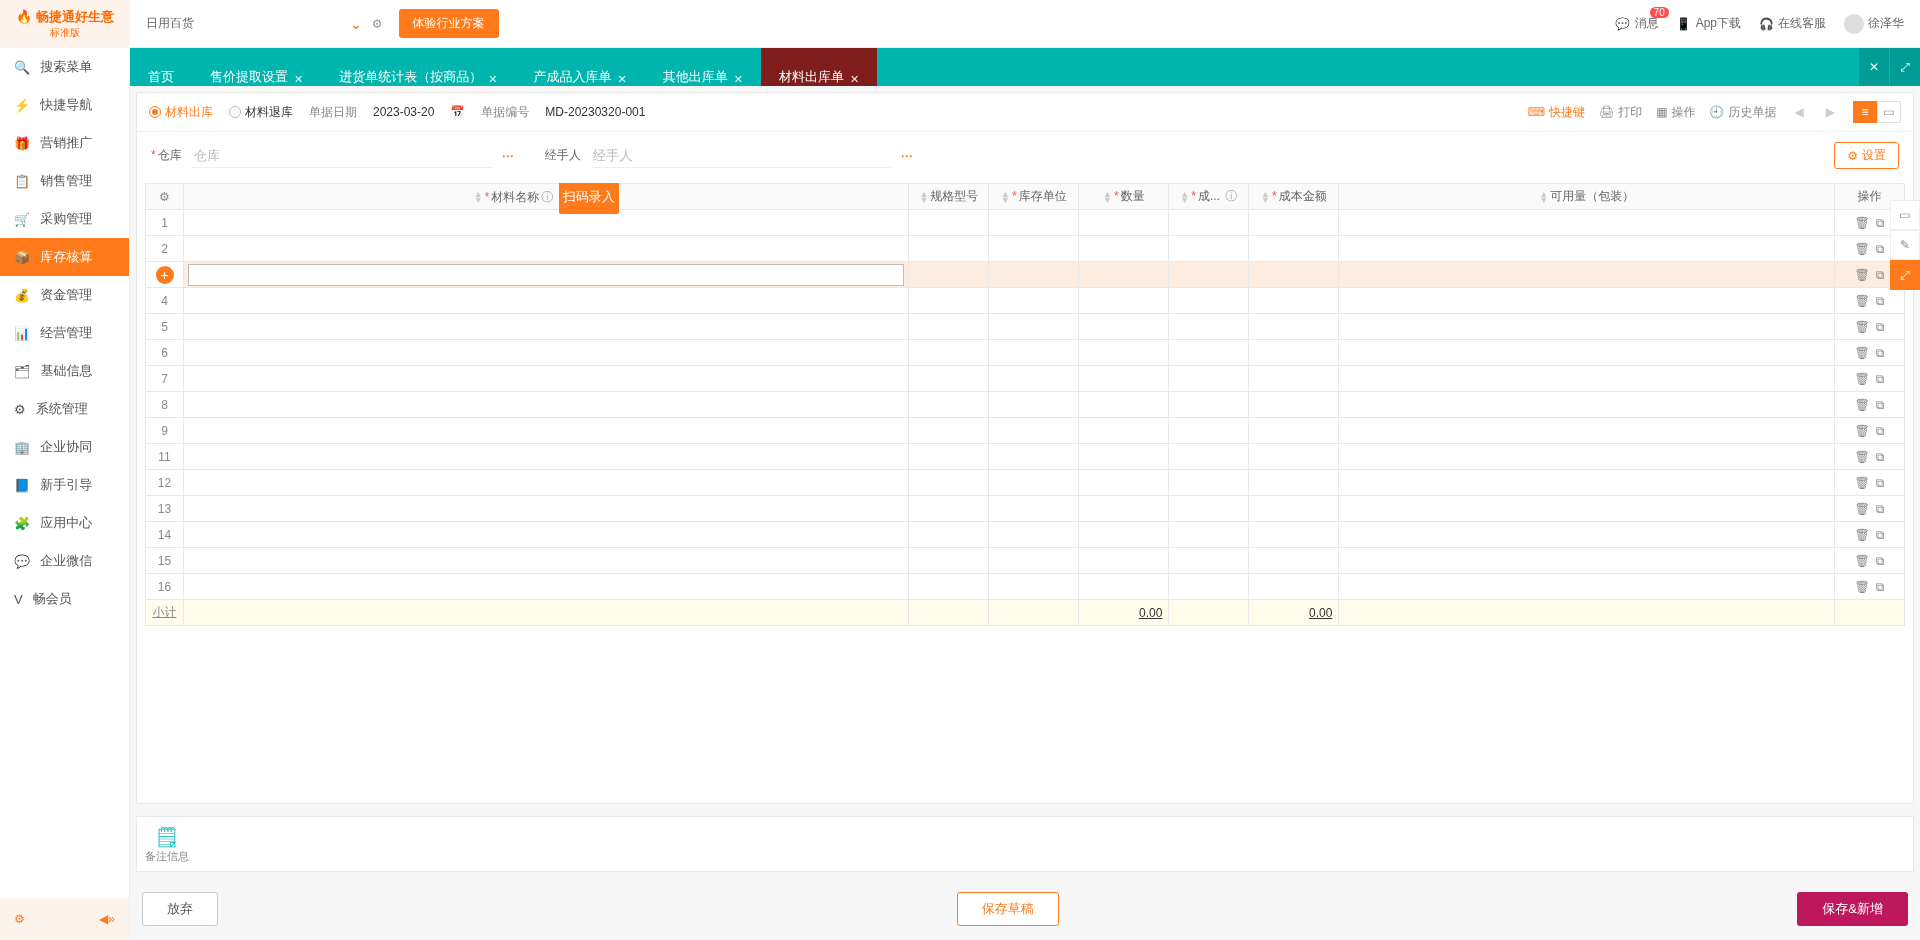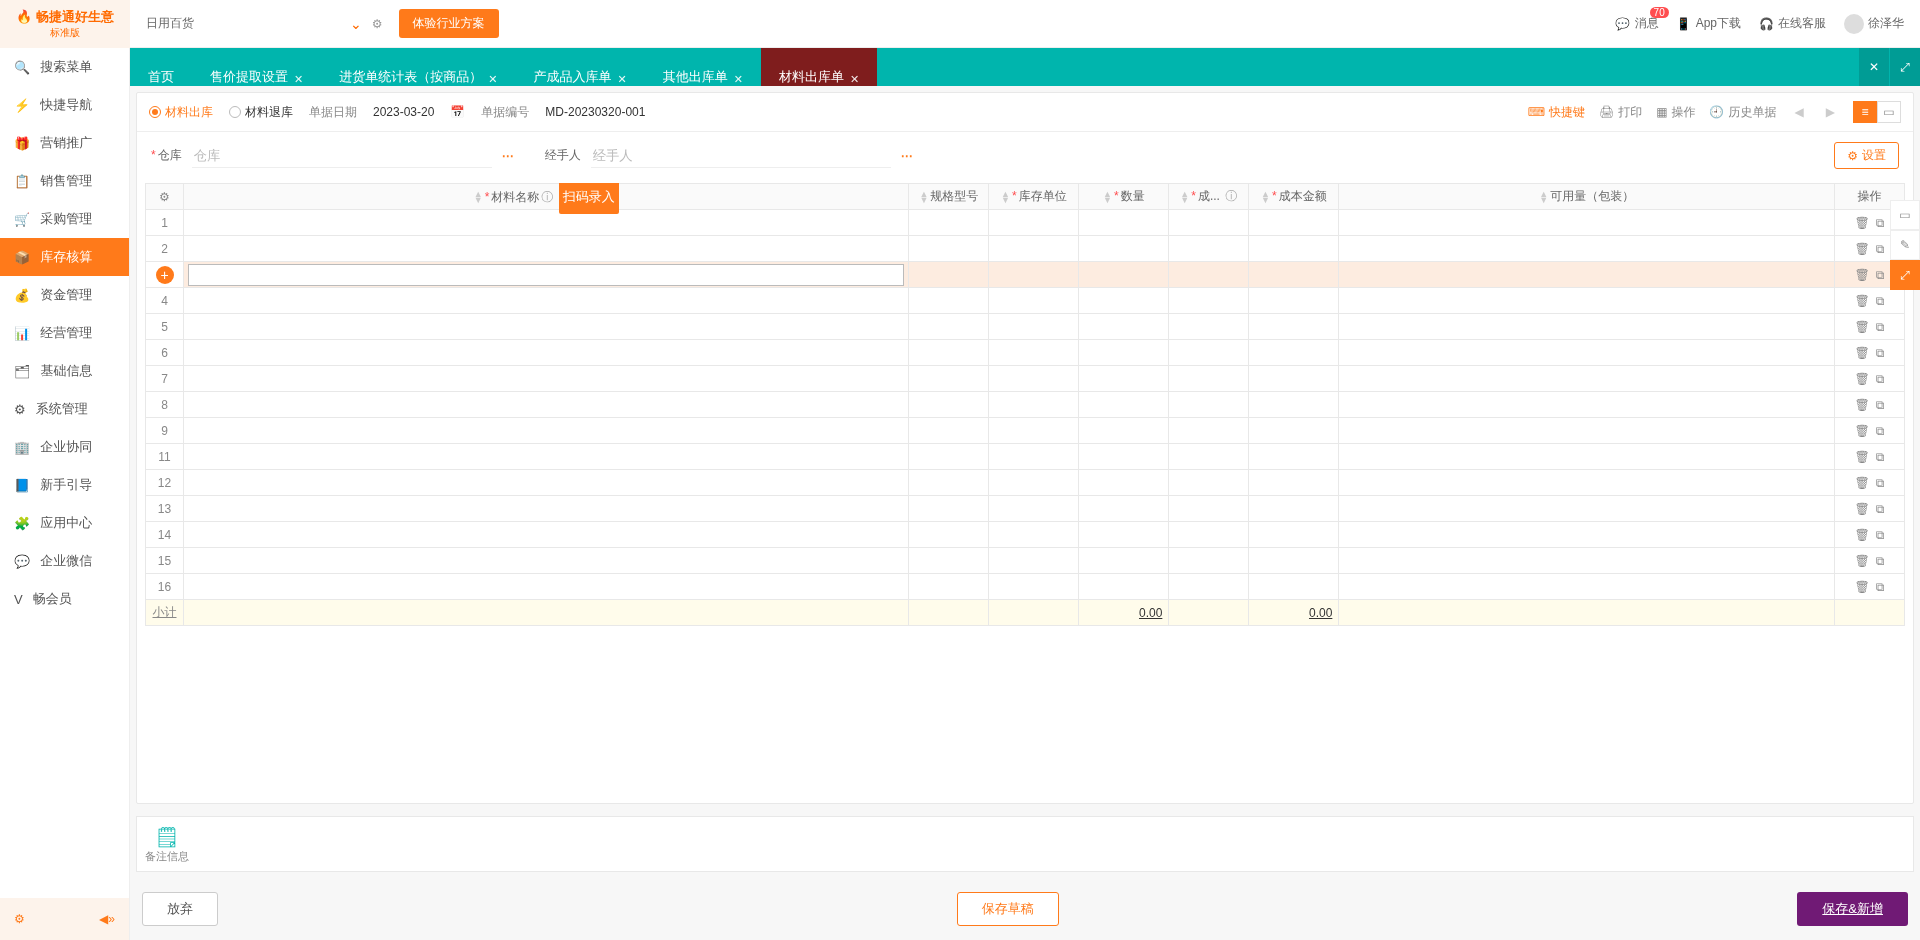--- a/index.html
+++ b/index.html
@@ -86,21 +86,21 @@
 .notes-left { width:60px; text-align:center; color:#888; font-size:11px; }
 .notes-ic { color:#00b5ad; font-size:20px; display:block; }
 .notes-input { flex:1; border:none; outline:none; padding:10px; font-size:12px; }
 .notes-input::placeholder { color:#bbb; }
 
 
 .footer { margin:6px; display:flex; justify-content:space-between; gap:10px; padding:8px 6px; }
 .btn { padding:7px 24px; border-radius:3px; cursor:pointer; font-size:13px; border:1px solid transparent; }
 .btn-plain { border:1px solid #ccc; background:#fff; color:#555; }
 .btn-oline { border:1px solid #ff7a1a; color:#ff7a1a; background:#fff; }
-.btn-primary { background:#701a75; color:#fff;text-decoration:underline; }
+.btn-primary { background:#be185d; color:#fff; }
 
 
 .right-float { position:fixed; right:0; top:200px; display:flex; flex-direction:column; }
 .rf-btn { width:30px; height:30px; background:#fff; border:1px solid #eee; display:flex; align-items:center; justify-content:center; color:#888; cursor:pointer; }
 .rf-btn.active { background:#ff7a1a; color:#fff; border-color:#ff7a1a; }
 </style>
 </head>
 <body>
 
 <div class="topbar">

